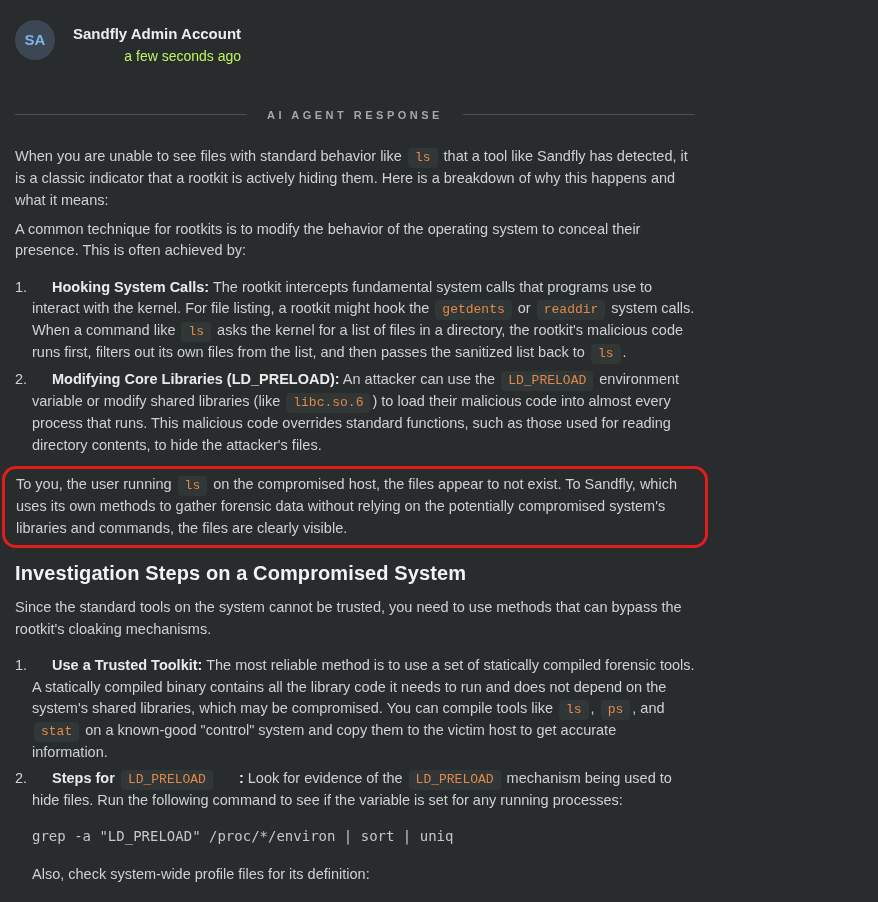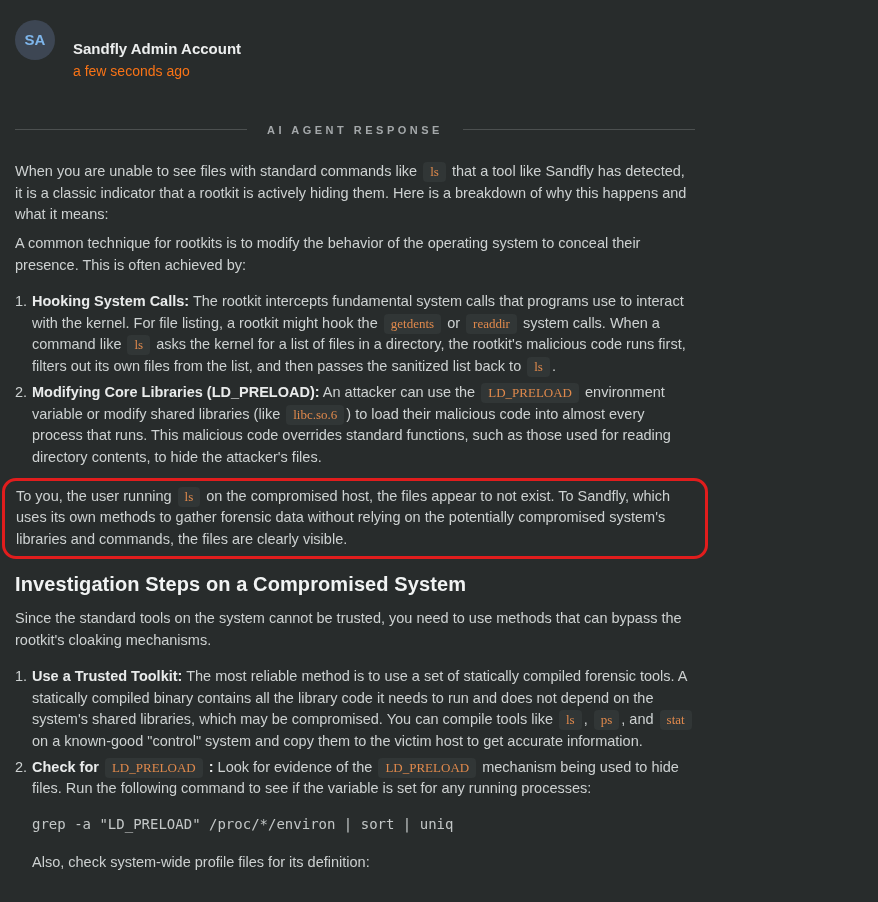--- a/index.html
+++ b/index.html
@@ -14,22 +14,22 @@
   .page{width:710px;height:902px;position:relative;}
 
   
   .chat-header{display:flex;gap:18px;padding:20px 16px 0 15px;}
   .avatar{
     width:40px;height:40px;border-radius:50%;
     background:#3d4653;color:#7eb5ea;
     font-size:15px;font-weight:600;
     display:flex;align-items:center;justify-content:center;flex:none;
   }
-  .uname{font-size:15px;font-weight:600;color:#eceeee;margin-top:20px;line-height:1.2;}
-  .utime{font-size:14px;color:#f97316;margin-top:5px;line-height:1.2;}
+  .uname{font-size:15px;font-weight:600;color:#eceeee;margin-top:5px;line-height:1.2;}
+  .utime{font-size:14px;color:#bef264;margin-top:5px;line-height:1.2;text-align:right;}
   .bubble{
     margin:12px 0 0 84px;
     display:inline-block;max-width:700px;
     background:#333838;color:#c9cdcd;
     padding:8px 12px;border-radius:6px;
     font-size:14px;line-height:1.2;
   }
 
   
   .divider{display:flex;align-items:center;gap:20px;margin:42px 15px 23px 15px;}
@@ -37,23 +37,23 @@
   .dlabel{font-size:11px;font-weight:700;letter-spacing:3.5px;color:#a4a8aa;white-space:nowrap;}
 
   
   .content{padding:0 15px;}
   .content p{margin:0 0 8px 0;}
   .content h2{
     font-size:20px;font-weight:700;color:#f1f3f3;
     margin:13px 0 11px 0;line-height:1.25;
     letter-spacing:0.1px;
   }
-  .bold{font-weight:700;color:#e9ebeb;}
+  .bold{font-weight:700;color:#e9ebeb;margin-left:20px;}
   .inline-code{
-    font-family:Liberation Serif, serif;
+    font-family:Liberation Mono, monospace;
     background:#313636;color:#e0894c;
     font-size:13px;line-height:18px;
     padding:1px 7px;margin:0 2px;
     border-radius:4px;display:inline-block;
   }
 
   .olist{margin:15px 0 0 0;}
   .li{display:flex;margin:0 0 5px 0;}
   .num{flex:none;width:17px;}
   .libody{flex:1;}
@@ -87,21 +87,21 @@
 
 
   <div class="divider">
     <span class="dline"></span>
     <span class="dlabel">AI AGENT RESPONSE</span>
     <span class="dline"></span>
   </div>
 
   <div class="content">
 
-    <p><span>When you are unable to see files with standard commands like </span><span class="inline-code">ls</span><span> that a tool like Sandfly has detected, it is a classic indicator that a rootkit is actively hiding them. Here is a breakdown of why this happens and what it means:</span></p>
+    <p><span>When you are unable to see files with standard behavior like </span><span class="inline-code">ls</span><span> that a tool like Sandfly has detected, it is a classic indicator that a rootkit is actively hiding them. Here is a breakdown of why this happens and what it means:</span></p>
 
 
     <p><span>A common technique for rootkits is to modify the behavior of the operating system to conceal their presence. This is often achieved by:</span></p>
 
     <div class="olist">
       <div class="li">
         <span class="num">1.</span>
         <span class="libody"><span class="bold">Hooking System Calls:</span><span> The rootkit intercepts fundamental system calls that programs use to interact with the kernel. For file listing, a rootkit might hook the </span><span class="inline-code">getdents</span><span> or </span><span class="inline-code">readdir</span><span> system calls. When a command like </span><span class="inline-code">ls</span><span> asks the kernel for a list of files in a directory, the rootkit's malicious code runs first, filters out its own files from the list, and then passes the sanitized list back to </span><span class="inline-code">ls</span><span>.</span></span>
       </div>
       <div class="li">
@@ -119,21 +119,21 @@
     <p><span>Since the standard tools on the system cannot be trusted, you need to use methods that can bypass the rootkit's cloaking mechanisms.</span></p>
 
     <div class="olist">
       <div class="li">
         <span class="num">1.</span>
         <span class="libody"><span class="bold">Use a Trusted Toolkit:</span><span> The most reliable method is to use a set of statically compiled forensic tools. A statically compiled binary contains all the library code it needs to run and does not depend on the system's shared libraries, which may be compromised. You can compile tools like </span><span class="inline-code">ls</span><span>, </span><span class="inline-code">ps</span><span>, and </span><span class="inline-code">stat</span><span> on a known-good "control" system and copy them to the victim host to get accurate information.</span></span>
       </div>
       <div class="li">
         <span class="num">2.</span>
         <div class="libody">
-          <div><span class="bold">Check for </span><span class="inline-code">LD_PRELOAD</span><span class="bold"> :</span><span> Look for evidence of the </span><span class="inline-code">LD_PRELOAD</span><span> mechanism being used to hide files. Run the following command to see if the variable is set for any running processes:</span></div>
+          <div><span class="bold">Steps for </span><span class="inline-code">LD_PRELOAD</span><span class="bold"> :</span><span> Look for evidence of the </span><span class="inline-code">LD_PRELOAD</span><span> mechanism being used to hide files. Run the following command to see if the variable is set for any running processes:</span></div>
           <div class="codeline">grep -a "LD_PRELOAD" /proc/*/environ | sort | uniq</div>
           <p class="afterp">Also, check system-wide profile files for its definition:</p>
         </div>
       </div>
     </div>
 
   </div>
 </div>
 
 </body></html>

